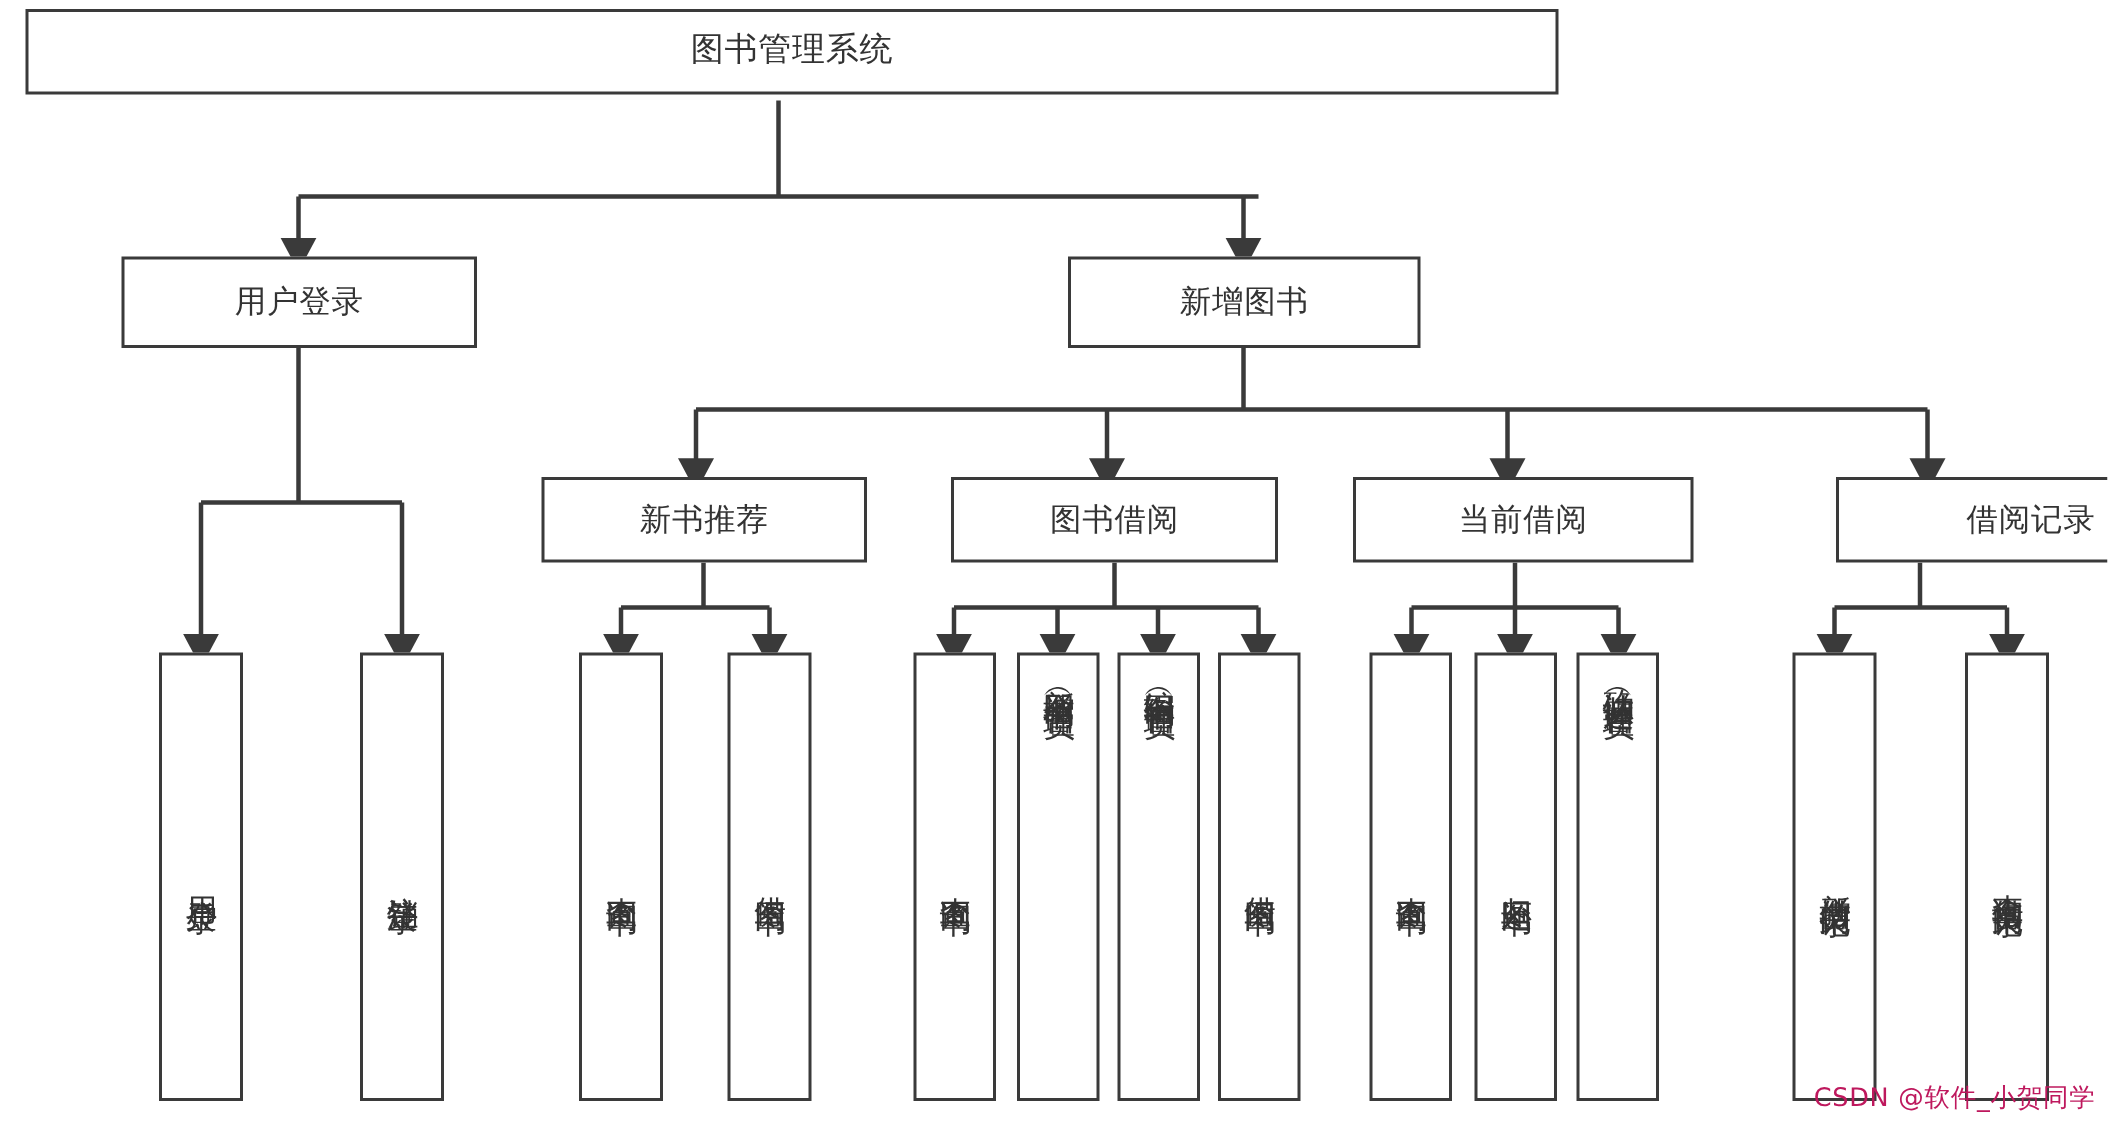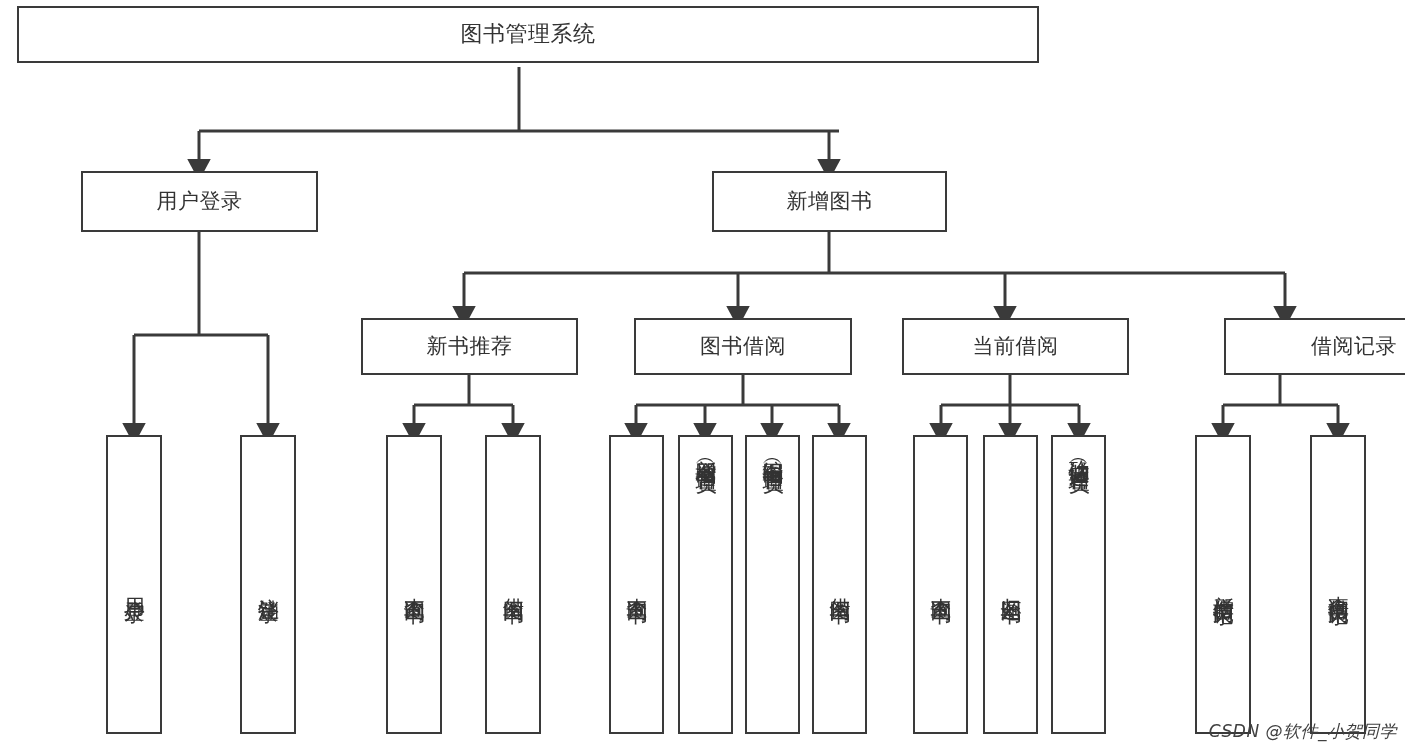--- a/index.html
+++ b/index.html
@@ -66,24 +66,23 @@
     white-space: nowrap;
   }
   .node.vert.top-align {
     align-items: flex-start;
   }
   #watermark {
     position: absolute;
     right: 8px;
     bottom: 4px;
     font-size: 17px;
-    color: #404040;
+    color: #be185d;
     white-space: nowrap;
     letter-spacing: 0.5px;
-    font-style: italic;
   }
 </style>
 </head>
 <body>
 
 <div id="diagram-root">
 
   <svg id="edges-layer" viewBox="0 0 1405 747" width="1405" height="747" xmlns="http://www.w3.org/2000/svg">
     <defs>
       <marker id="arrowhead" markerWidth="9" markerHeight="9" refX="1.5" refY="4.5" orient="auto" markerUnits="strokeWidth">

